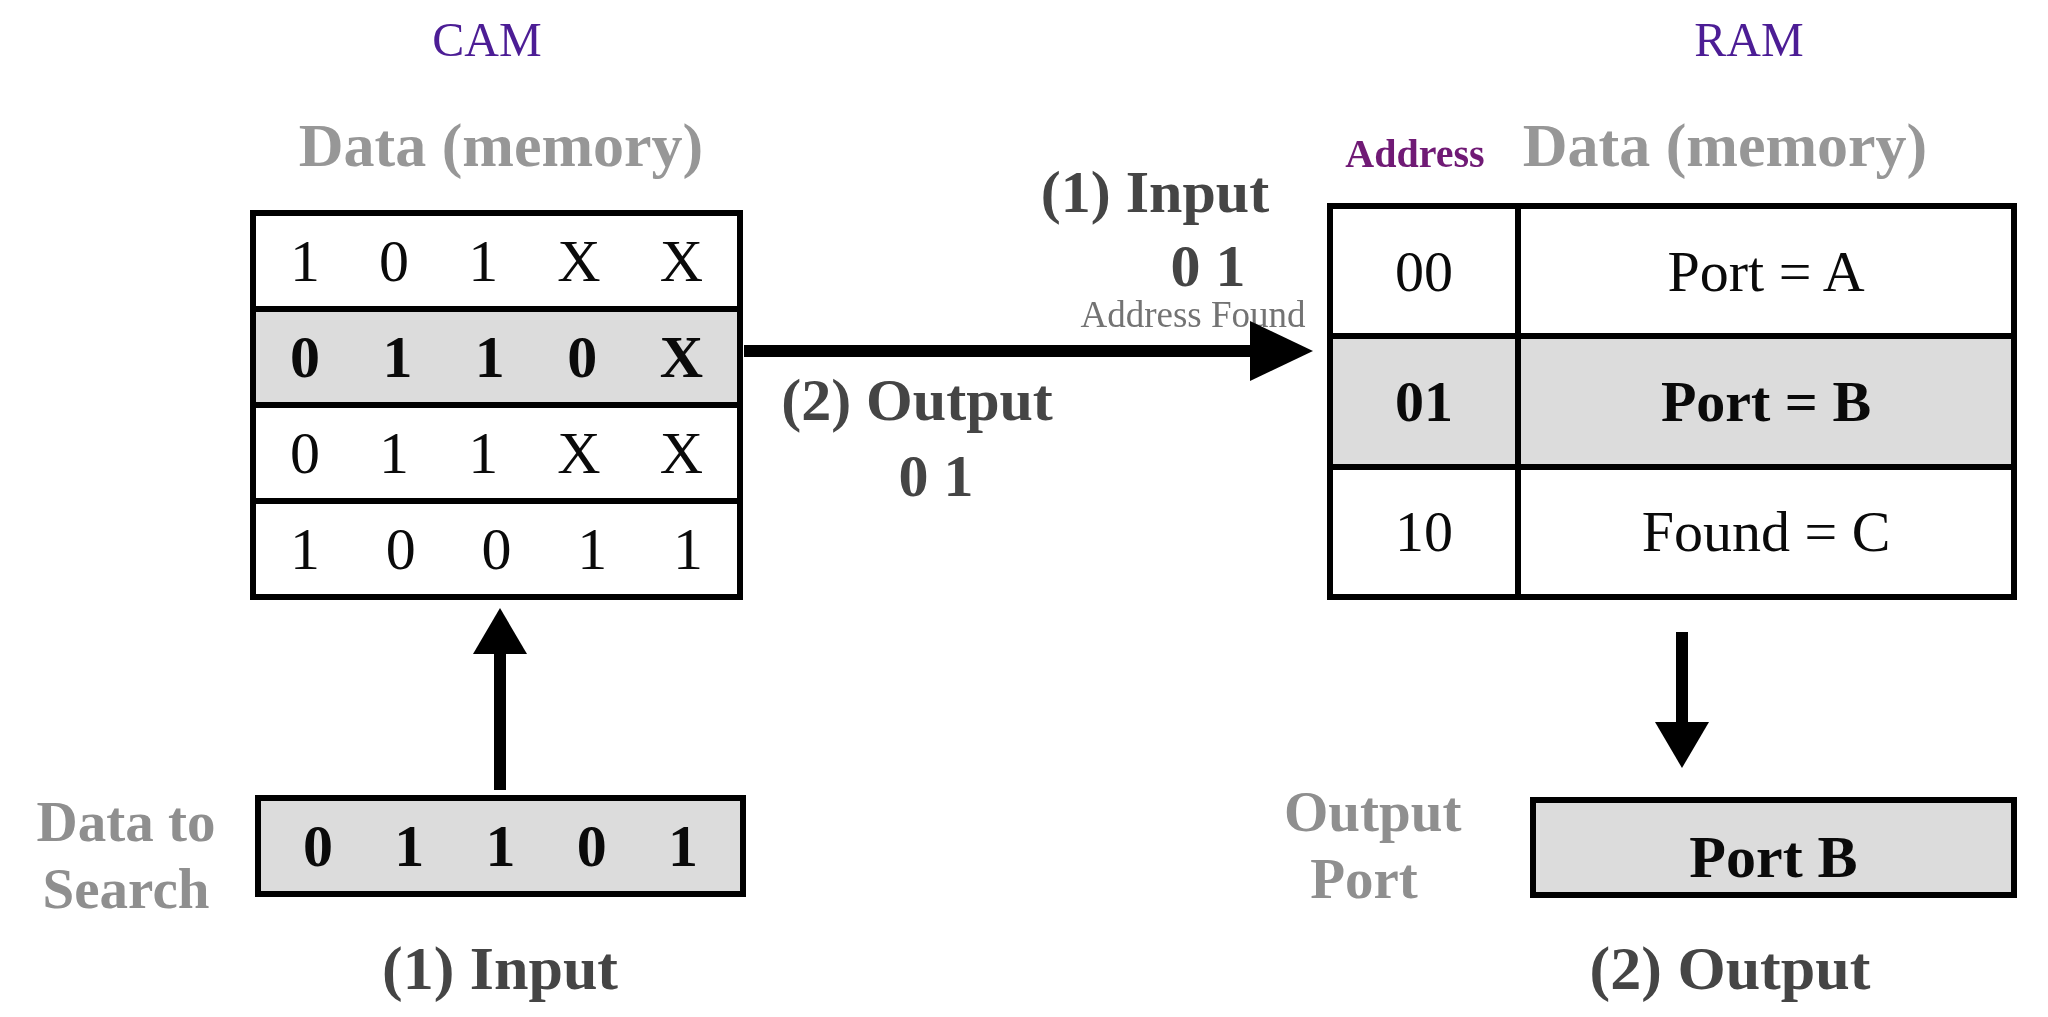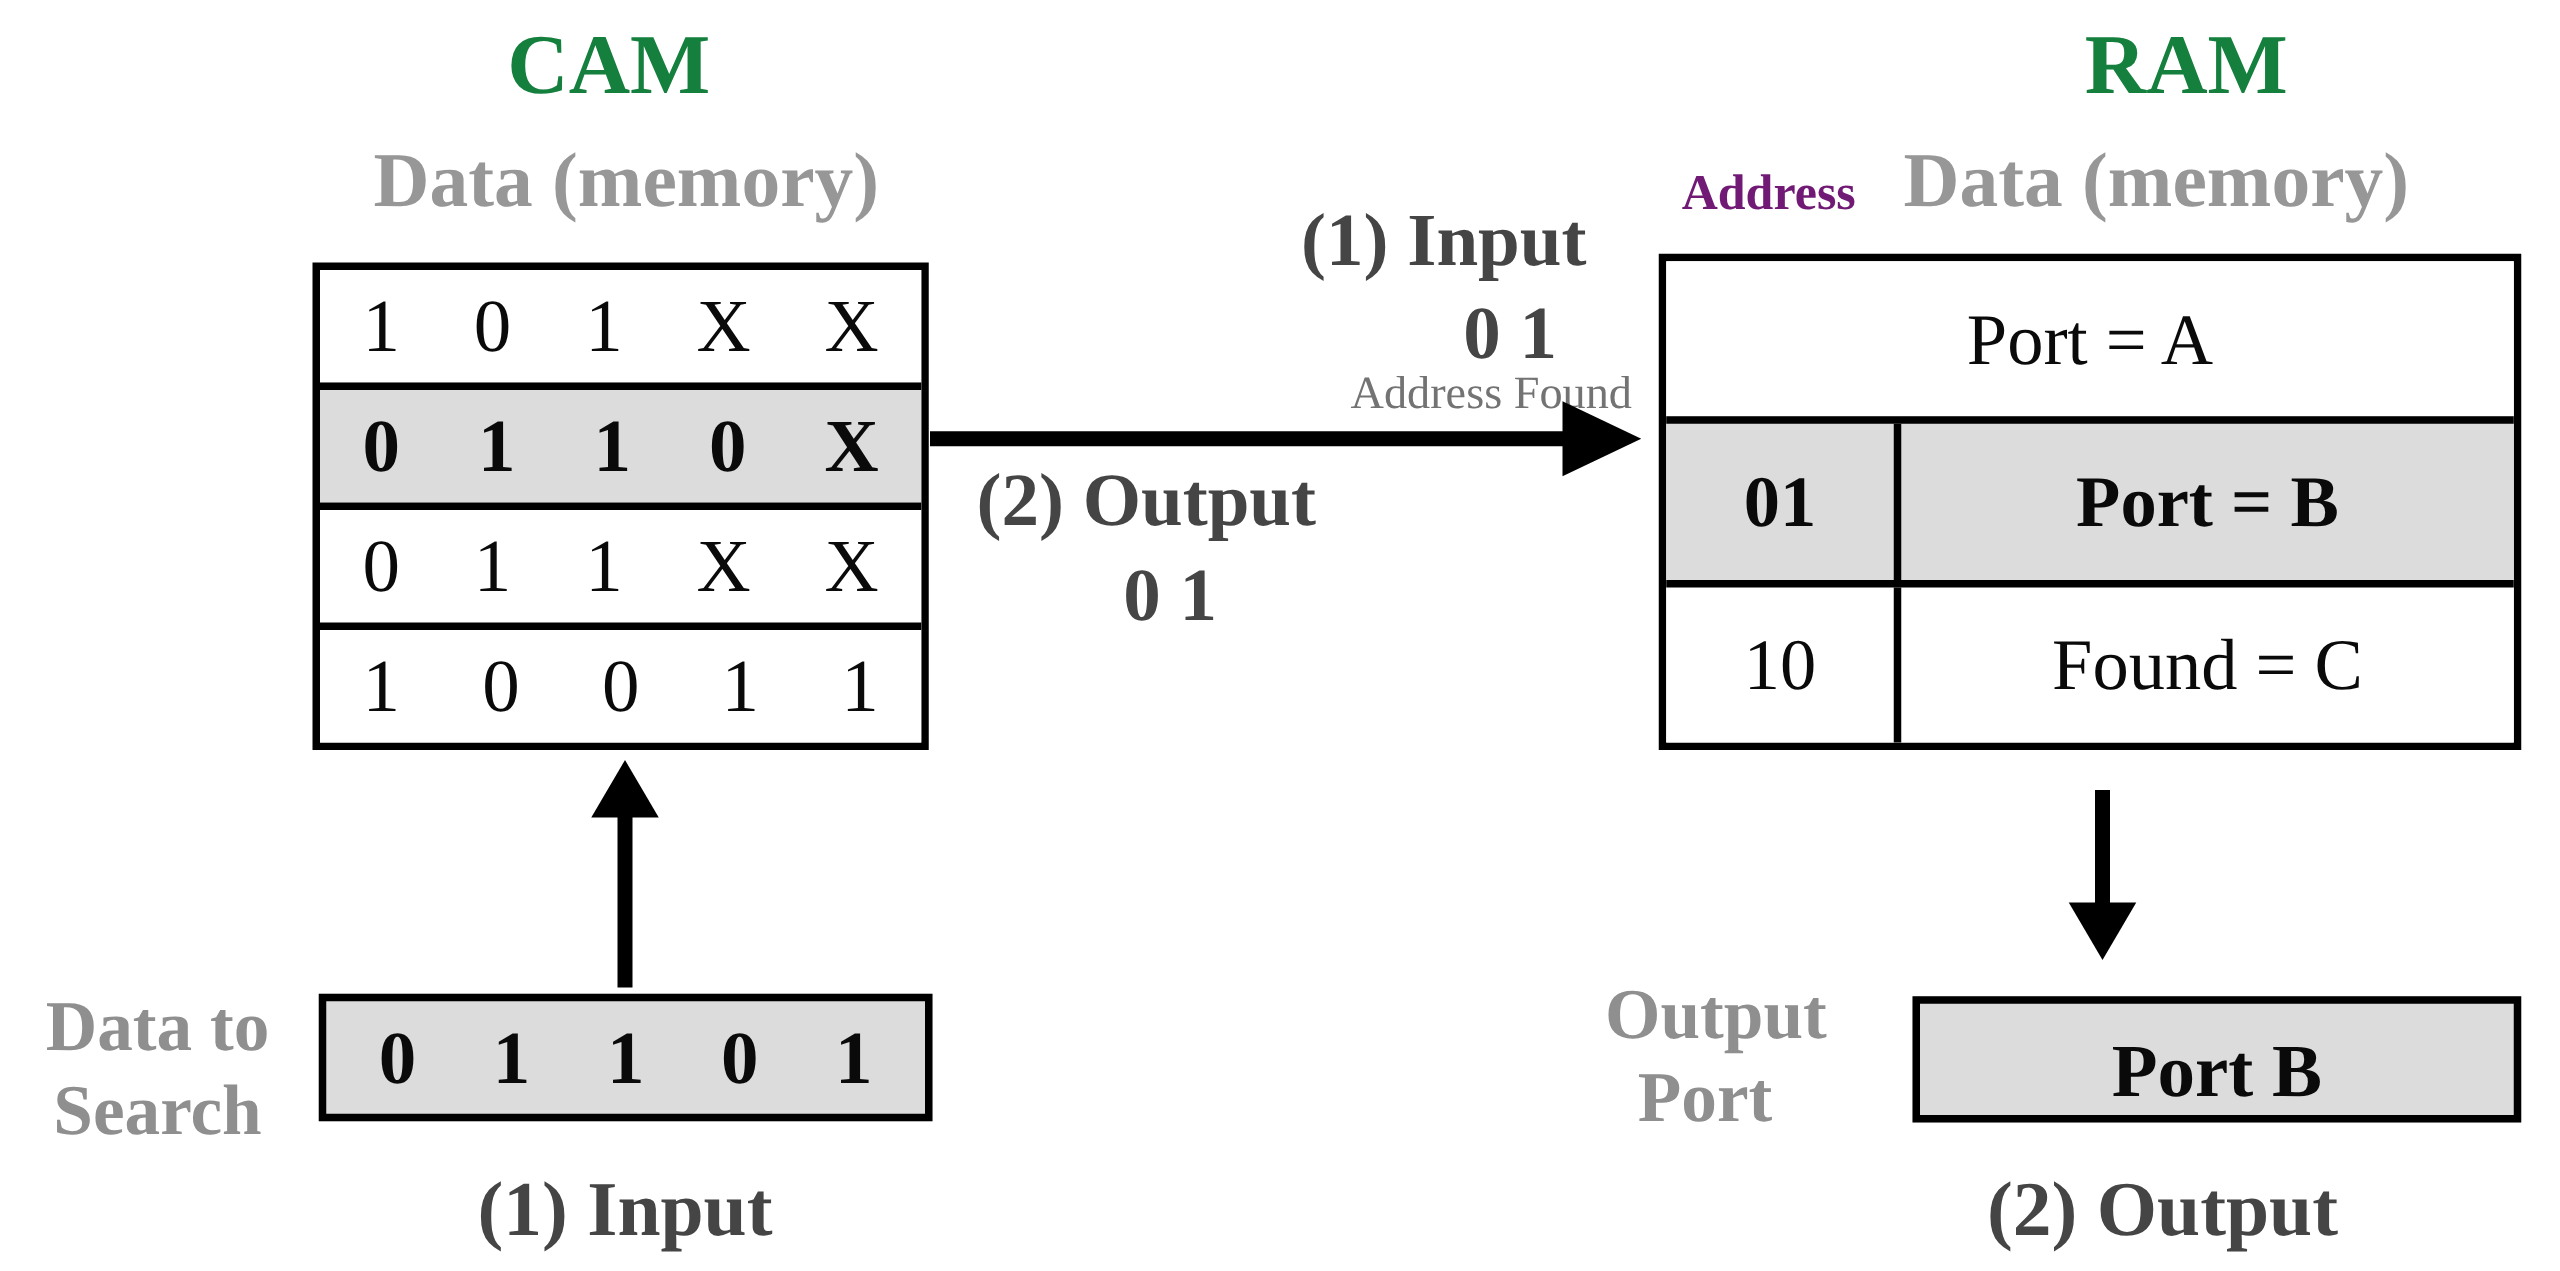--- a/index.html
+++ b/index.html
@@ -6,21 +6,21 @@
   #canvas{
     position:relative;
     width:2048px;height:1017px;
     background:#ffffff;
     font-family:"Liberation Serif","DejaVu Serif",serif;
     overflow:hidden;
   }
   .abs{position:absolute;}
   .cx{transform:translateX(-50%);}
   .title{
-    font-size:68px;font-weight:bold;color:#15803d;white-space:nowrap;
+    font-size:48px;font-weight:normal;color:#4c1d95;white-space:nowrap;
   }
   .memlabel{
     font-size:62px;font-weight:bold;color:#979797;white-space:nowrap;
   }
   .addrlabel{
     font-size:40px;font-weight:bold;color:#701a75;white-space:nowrap;
   }
   .graylabel{
     font-size:57px;font-weight:bold;color:#8f8f8f;line-height:1.18;
     text-align:center;white-space:nowrap;
@@ -153,20 +153,21 @@
   <div class="abs cx stepnote" style="left:917px;top:366px;">(2) Output</div>
   <div class="abs cx stepnote" style="left:936px;top:442px;">0 1</div>
 
   <div class="abs cx title" style="left:1749px;top:12px;">RAM</div>
 
   <div class="abs cx addrlabel" style="left:1415px;top:130px;">Address</div>
   <div class="abs cx memlabel" style="left:1725px;top:110px;">Data (memory)</div>
 
   <div class="abs ram-table">
     <div class="ram-row">
+      <div class="ram-addr">00</div>
       <div class="ram-data">Port = A</div>
     </div>
     <div class="ram-row row-matched">
       <div class="ram-addr">01</div>
       <div class="ram-data">Port = B</div>
     </div>
     <div class="ram-row">
       <div class="ram-addr">10</div>
       <div class="ram-data">Found = C</div>
     </div>

